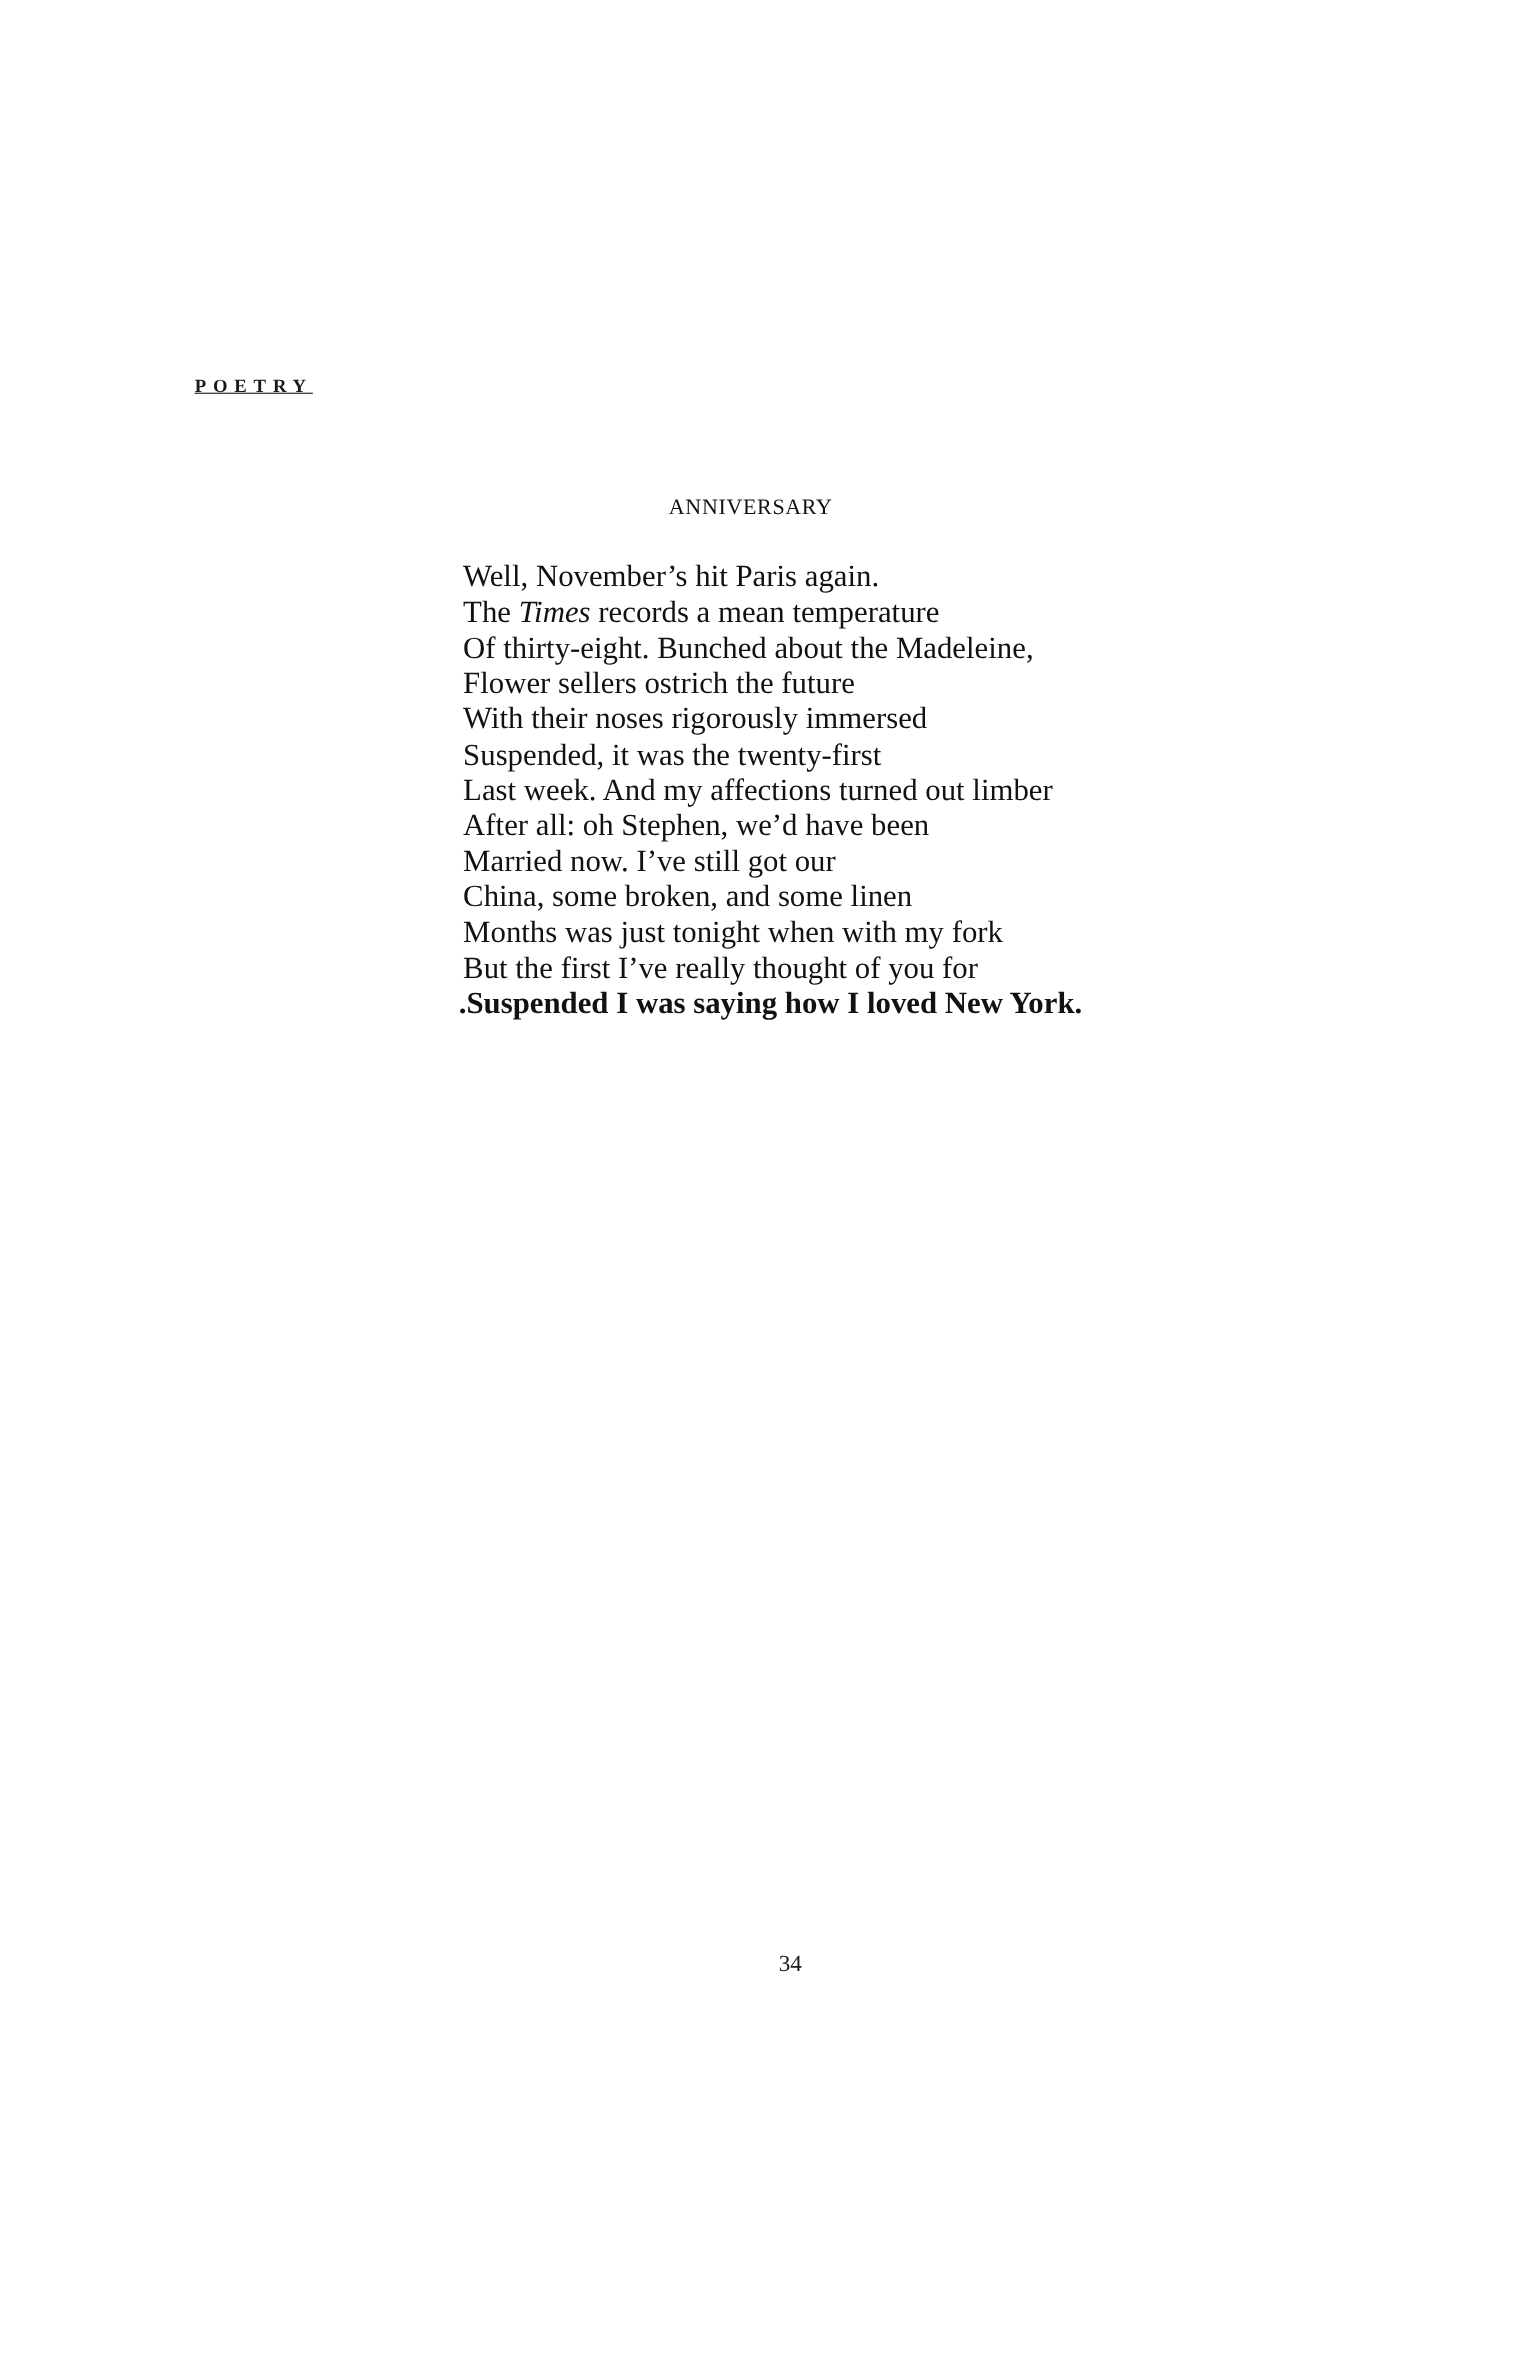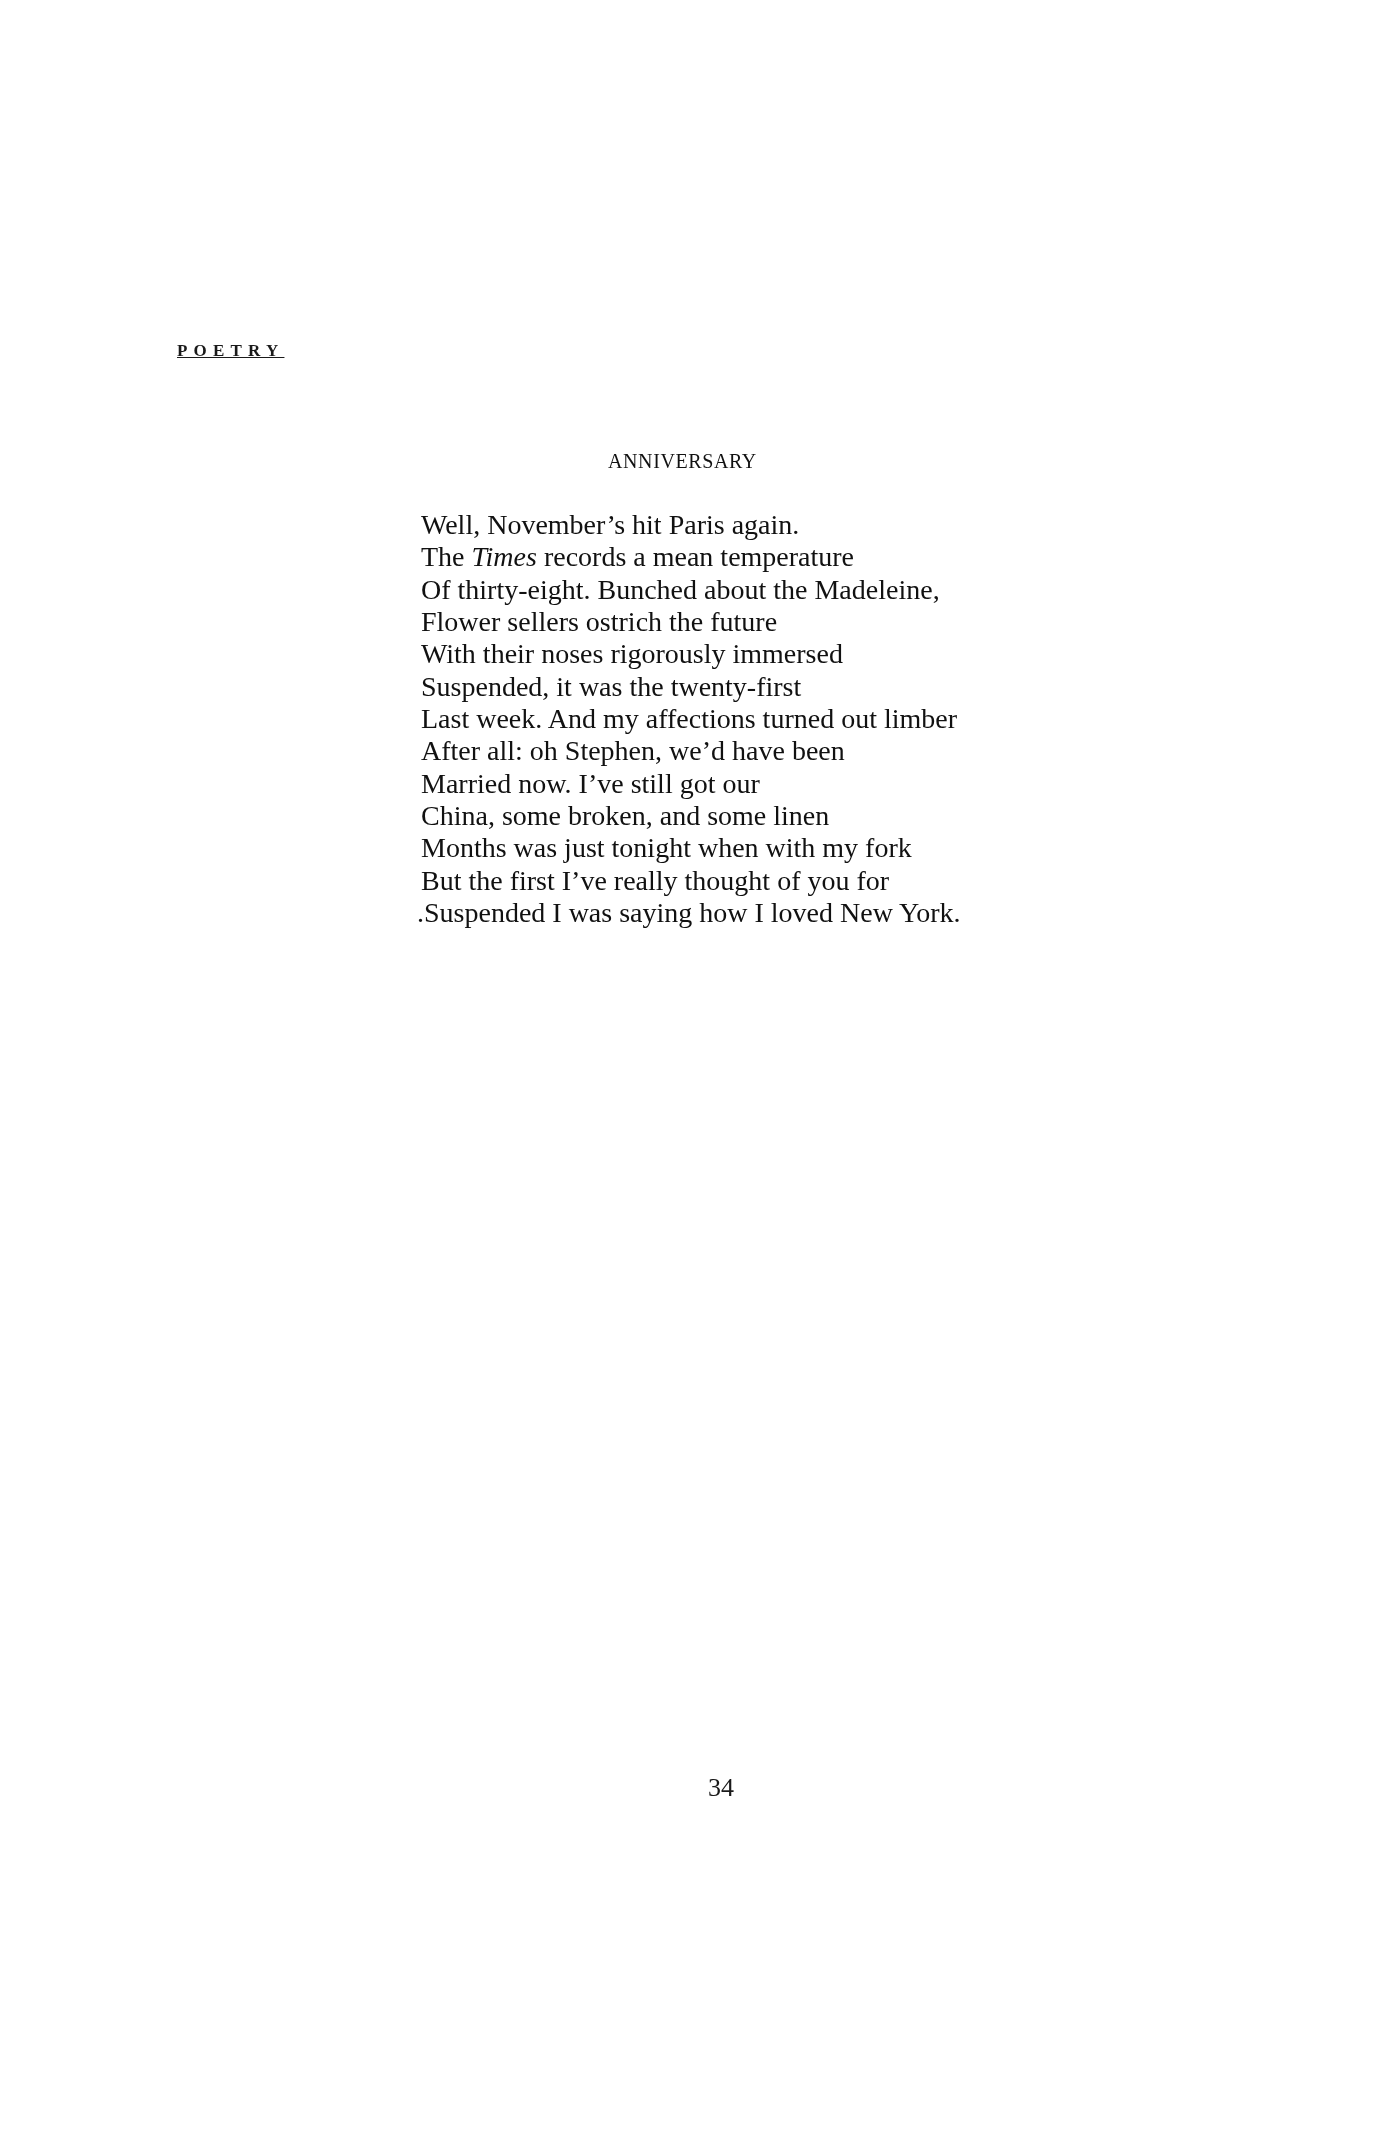--- a/index.html
+++ b/index.html
@@ -49,21 +49,21 @@
     display: block;
     white-space: nowrap;
   }
   .poem-line em {
     font-style: italic;
   }
   .page-number {
     position: absolute;
     left: 708px;
     top: 1775px;
-    font-size: 26px;
+    font-size: 21px;
     line-height: 1;
     color: #1a1a1a;
   }
 </style>
 </head>
 <body>
 
 <div class="running-head">POETRY</div>
 
 <div class="poem-title">ANNIVERSARY</div>
@@ -74,16 +74,16 @@
   <span class="poem-line"><span>Of thirty-eight. Bunched about the Madeleine,</span></span>
   <span class="poem-line"><span>Flower sellers ostrich the future</span></span>
   <span class="poem-line"><span>With their noses rigorously immersed</span></span>
   <span class="poem-line"><span>Suspended, it was the twenty-first</span></span>
   <span class="poem-line"><span>Last week. And my affections turned out limber</span></span>
   <span class="poem-line"><span>After all: oh Stephen, we’d have been</span></span>
   <span class="poem-line"><span>Married now. I’ve still got our</span></span>
   <span class="poem-line"><span>China, some broken, and some linen</span></span>
   <span class="poem-line"><span>Months was just tonight when with my fork</span></span>
   <span class="poem-line"><span>But the first I’ve really thought of you for</span></span>
-  <span class="poem-line" style="margin-left:-4px;"><span>.Suspended I was saying how I loved New York.</span></span>
+  <span class="poem-line" style="margin-left:-4px;font-weight:bold;"><span>.Suspended I was saying how I loved New York.</span></span>
 </div>
 
 <div class="page-number">34</div>
 
 </body></html>

